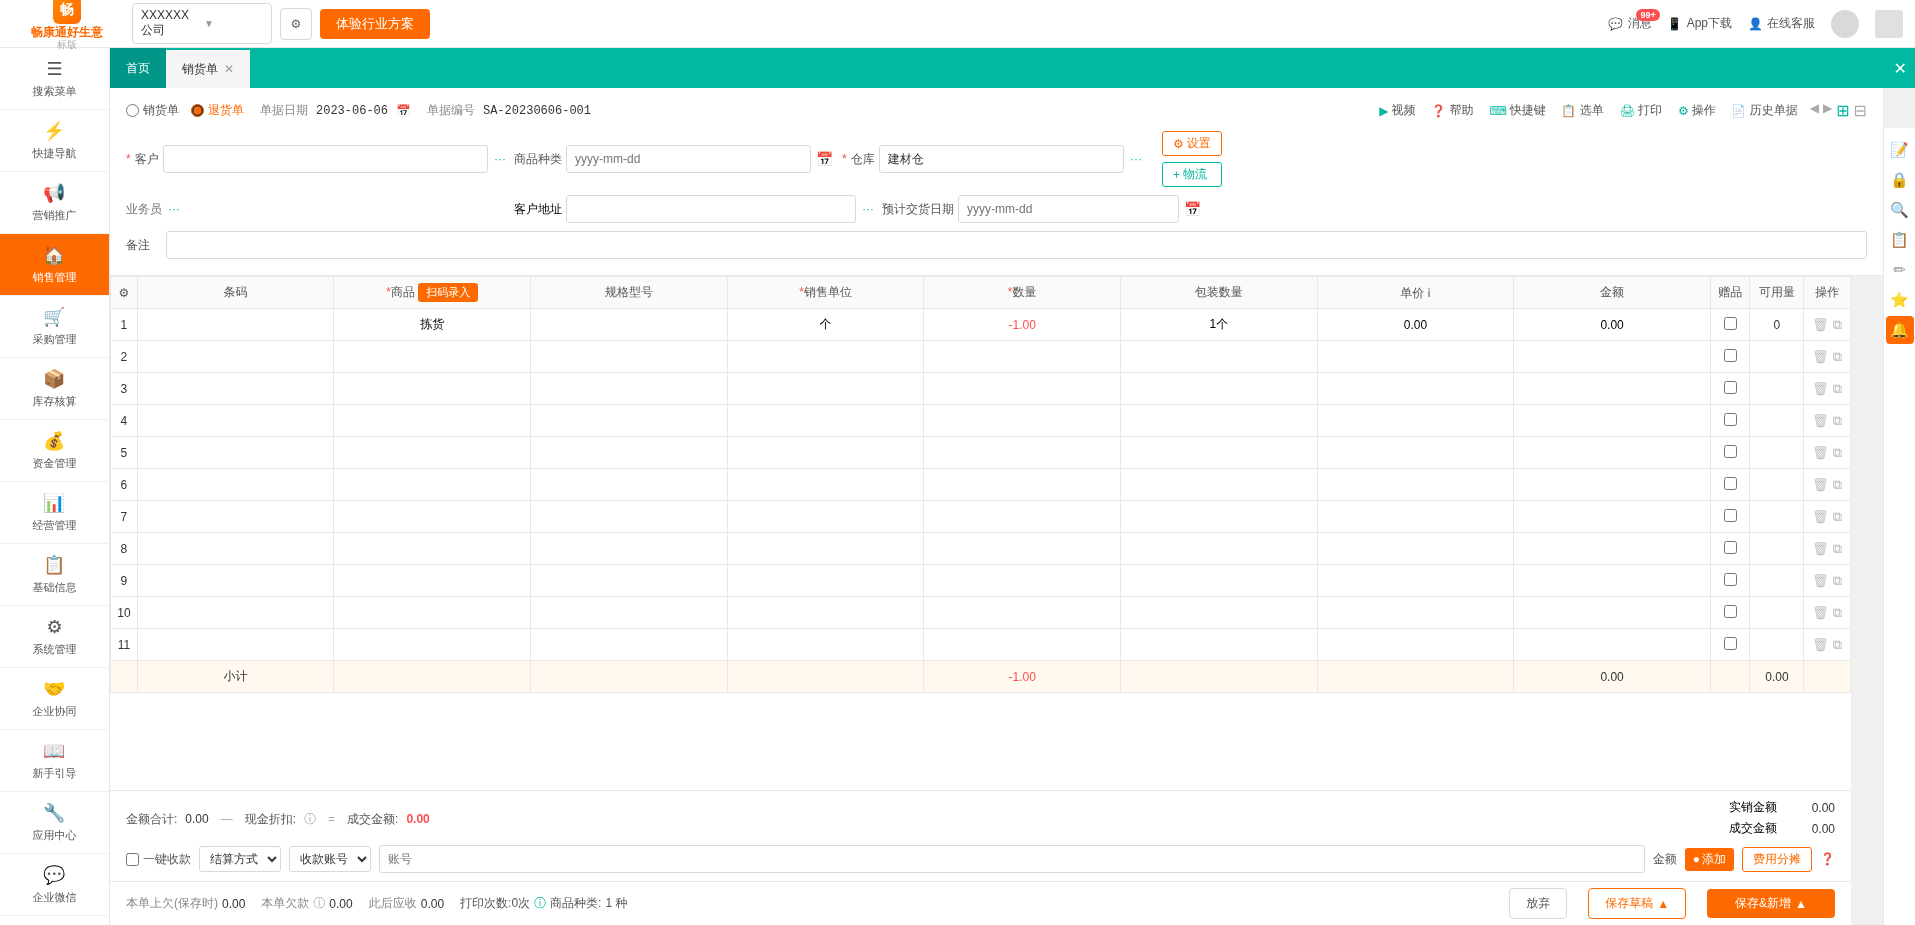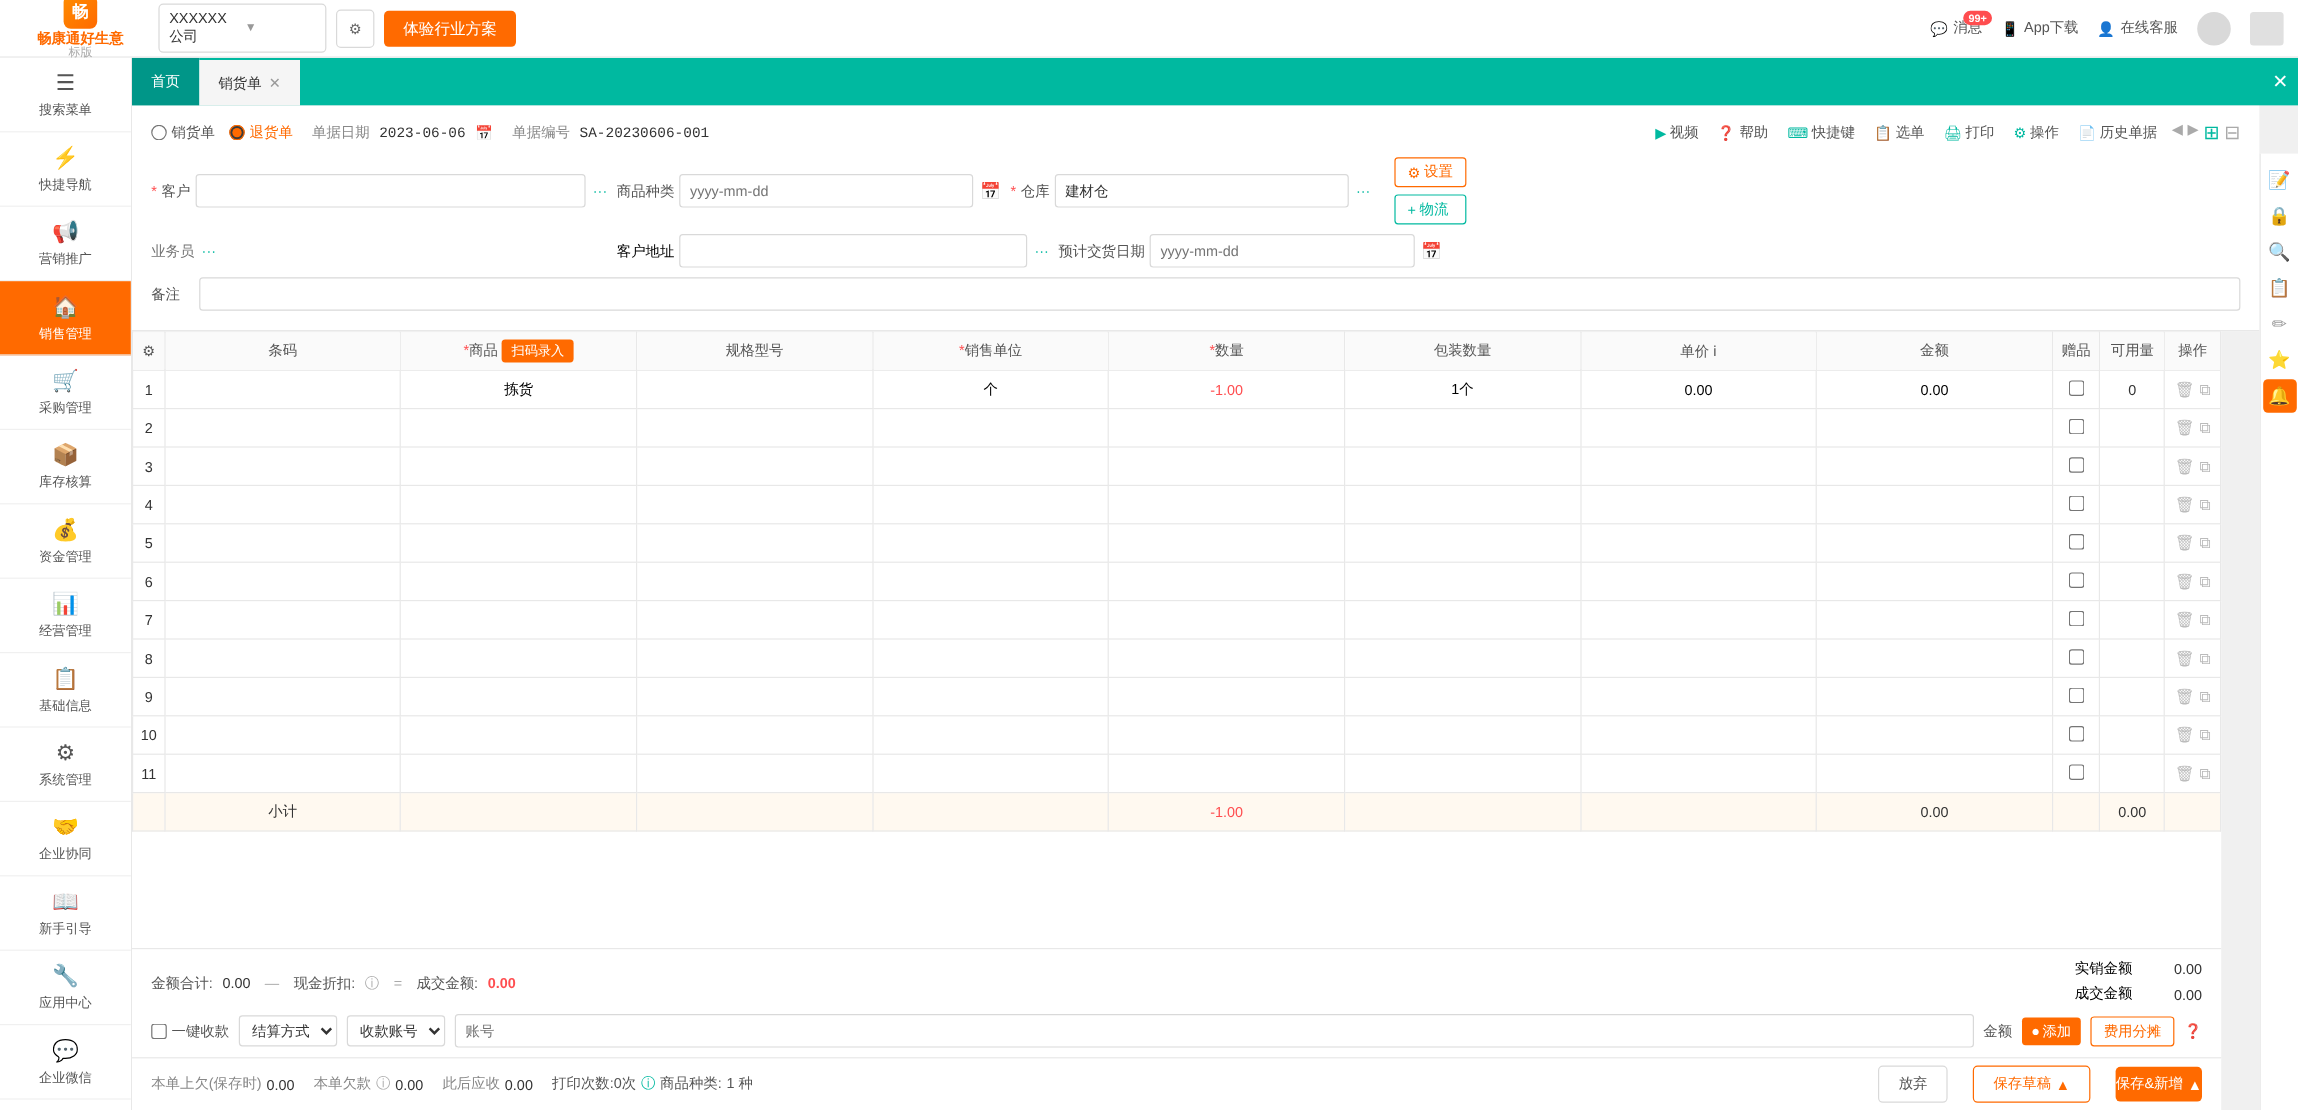--- a/index.html
+++ b/index.html
@@ -260,21 +260,21 @@
       border: 1px solid #d9d9d9; background: #fff; color: #555;
       padding: 6px 16px; border-radius: 4px; cursor: pointer;
     }
     .save-draft-btn {
       border: 1px solid #ff6a00; background: #fff; color: #ff6a00;
       padding: 6px 16px; border-radius: 4px; cursor: pointer;
       display: flex; align-items: center; gap: 4px;
     }
     .save-new-btn {
       background: #ff6a00; color: #fff; border: none;
-      padding: 6px 0; border-radius: 4px; cursor: pointer;
+      padding: 6px 28px; border-radius: 4px; cursor: pointer;
       display: flex; align-items: center; gap: 4px;
     }
     .product-type { display: flex; align-items: center; gap: 4px; color: #555; }
 
     
     .content-wrapper {
       flex: 1; display: flex; flex-direction: column; overflow: hidden;
       position: relative; background: #f0f0f0;
     }
   </style>

